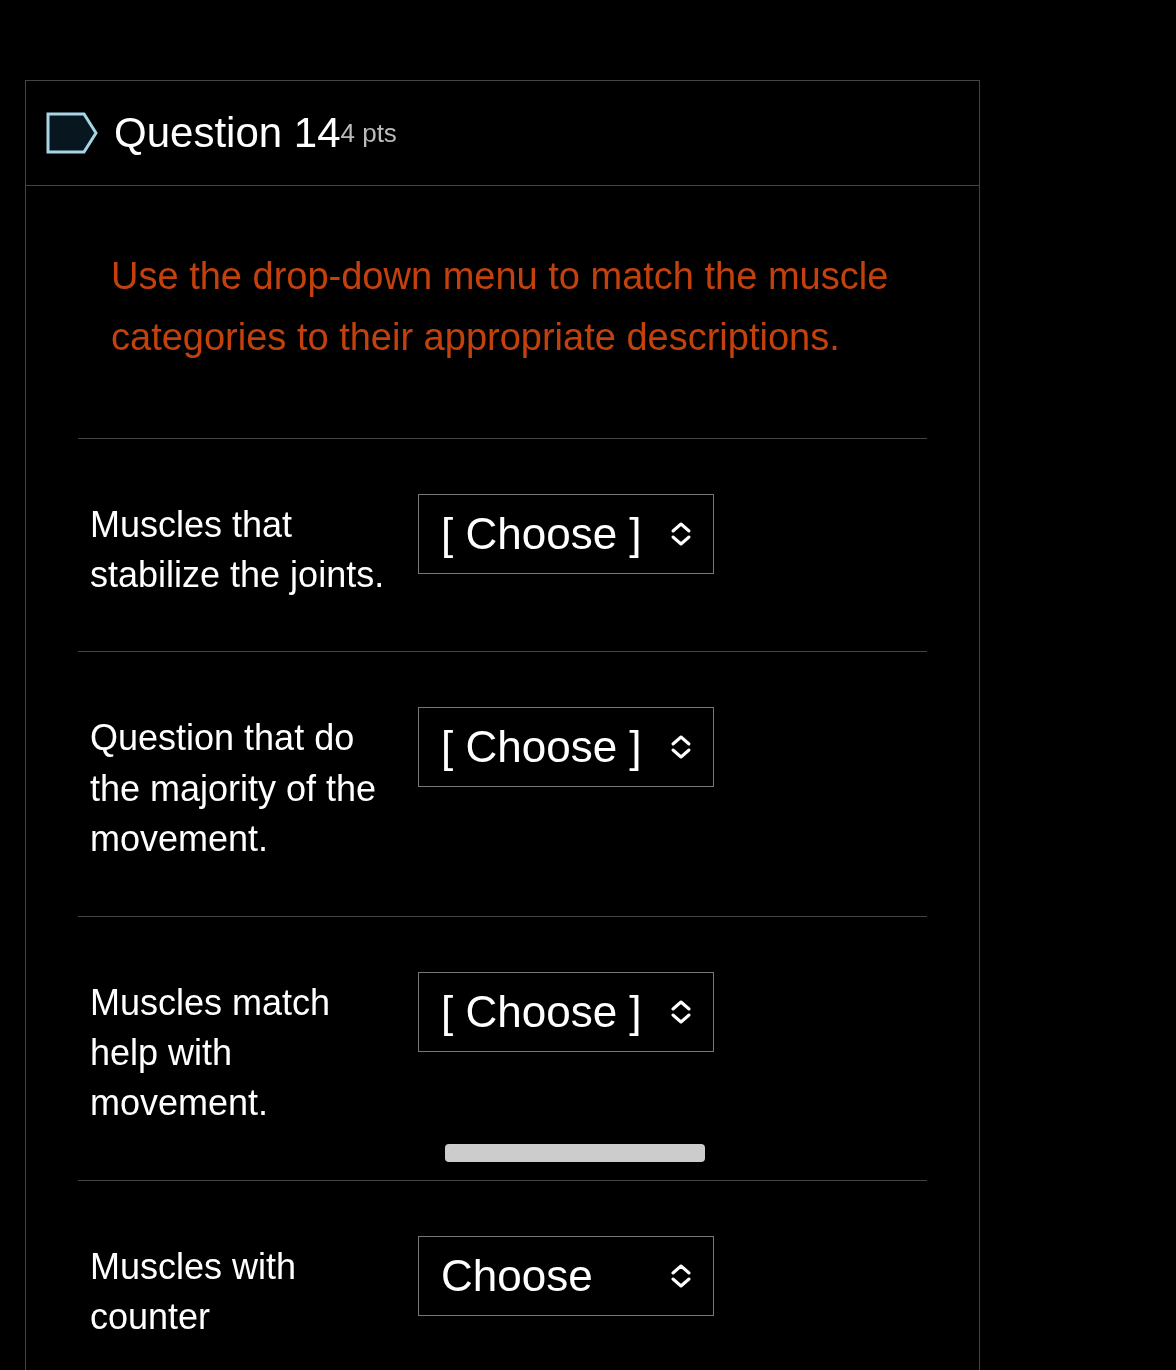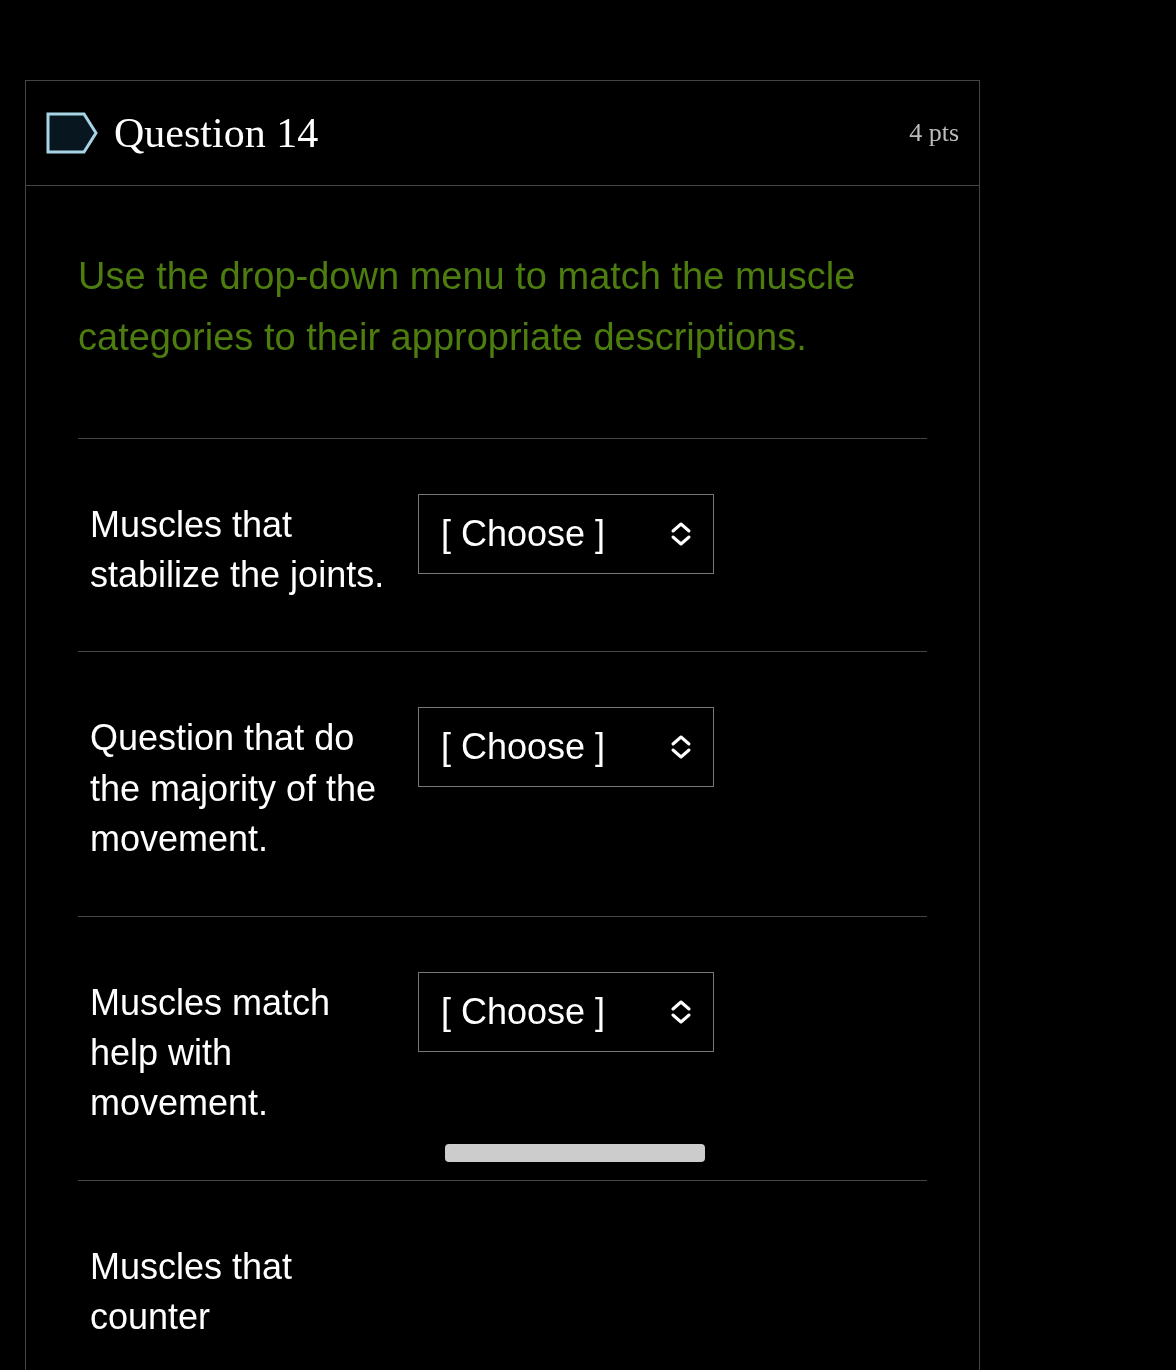--- a/index.html
+++ b/index.html
@@ -14,25 +14,24 @@
       width: 1176px;
       height: 1370px;
       padding: 80px 160px 0 25px;
     }
     .question-card {
       border: 1px solid #444444;
       width: 955px;
     }
     .question-header {
       display: flex;
-      justify-content: space-between;
+      justify-content: flex-start;
       align-items: center;
       padding: 28px 20px;
       border-bottom: 1px solid #444444;
-      font-family: Liberation Serif, serif;
     }
     .header-left {
       display: flex;
       align-items: center;
       gap: 16px;
     }
     .label-icon {
       width: 52px;
       height: 42px;
       display: flex;
@@ -51,22 +50,23 @@
     .question-points {
       font-size: 26px;
       color: #bbbbbb;
     }
     .question-body {
       padding: 60px 52px 0 52px;
     }
     .question-prompt {
       font-size: 38px;
       line-height: 1.6;
-      color: #4d7c0f;
+      color: #c2410c;
       margin-bottom: 70px;
+      margin-left: 33px;
     }
     .match-row {
       display: flex;
       align-items: flex-start;
       padding: 51px 0;
       border-top: 1px solid #444444;
       gap: 20px;
     }
     .match-label {
       flex: 0 0 320px;
@@ -84,21 +84,21 @@
       border: 1px solid #777777;
       height: 80px;
       display: flex;
       align-items: center;
       justify-content: space-between;
       padding: 0 18px 0 22px;
       cursor: pointer;
       background: #000000;
     }
     .select-text {
-      font-size: 36px;
+      font-size: 44px;
       color: #ffffff;
     }
     .caret-icon {
       width: 28px;
       height: 28px;
       display: flex;
       align-items: center;
       justify-content: center;
     }
     .caret-icon svg {
@@ -170,19 +170,29 @@
           <span class="caret-icon">
             <svg viewBox="0 0 26 26">
                 <path d="M 5 10 L 13 3 L 21 10 M 5 16 L 13 23 L 21 16" fill="none" stroke="#ffffff" stroke-width="3" stroke-linecap="round" stroke-linejoin="round"></path>
               </svg>
           </span>
         </div>
       </div>
     </div>
 
     <div class="match-row">
-      <div class="match-label">Muscles that counter</div>
+      <div class="match-label">Muscles with counter</div>
+      <div class="select-wrap">
+        <div class="select-box">
+          <span class="select-text">Choose</span>
+          <span class="caret-icon">
+            <svg viewBox="0 0 26 26">
+                <path d="M 5 10 L 13 3 L 21 10 M 5 16 L 13 23 L 21 16" fill="none" stroke="#ffffff" stroke-width="3" stroke-linecap="round" stroke-linejoin="round"></path>
+              </svg>
+          </span>
+        </div>
+      </div>
     </div>
 
   </div>
 </div>
 
 <div class="scrollbar-overlay"></div>
 
 </body></html>

